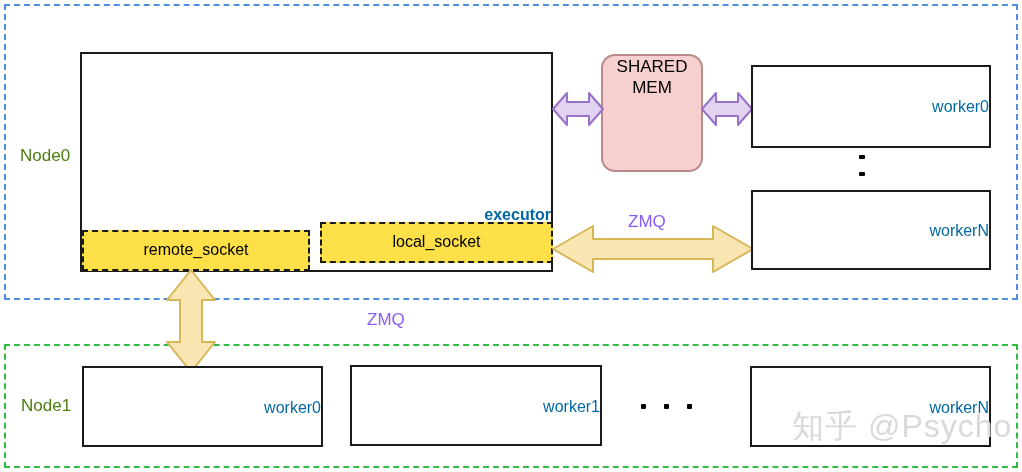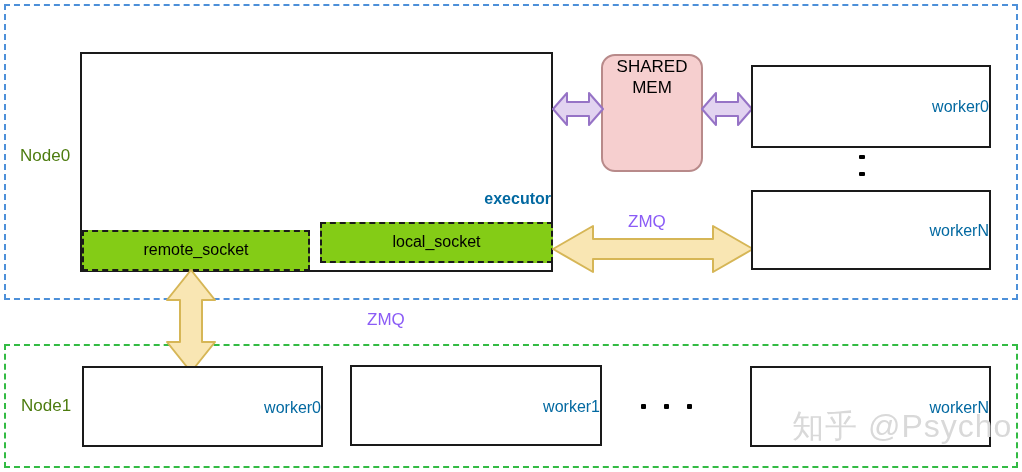--- a/index.html
+++ b/index.html
@@ -57,30 +57,30 @@
     right: 0;
     text-align: right;
     font-size: 16px;
     color: #0369a1;
     white-space: nowrap;
   }
 
   
   #executor-box { left: 80px; top: 52px; width: 473px; height: 220px; }
   #executor-label {
-    top: 136px;
+    top: 152px;
     font-weight: bold;
     font-size: 16px;
   }
 
   
   .dashed-box {
     position: absolute;
     box-sizing: border-box;
-    background: #84cc16;
+    background: #fde047;
     border: 2px dashed #1a1a1a;
   }
   #remote-socket-box { left: 82px; top: 230px; width: 228px; height: 41px; }
   #local-socket-box  { left: 320px; top: 222px; width: 233px; height: 41px; }
   .socket-label {
     position: absolute;
     left: 0; right: 0;
     text-align: center;
     font-size: 16px;
     top: 9px;

